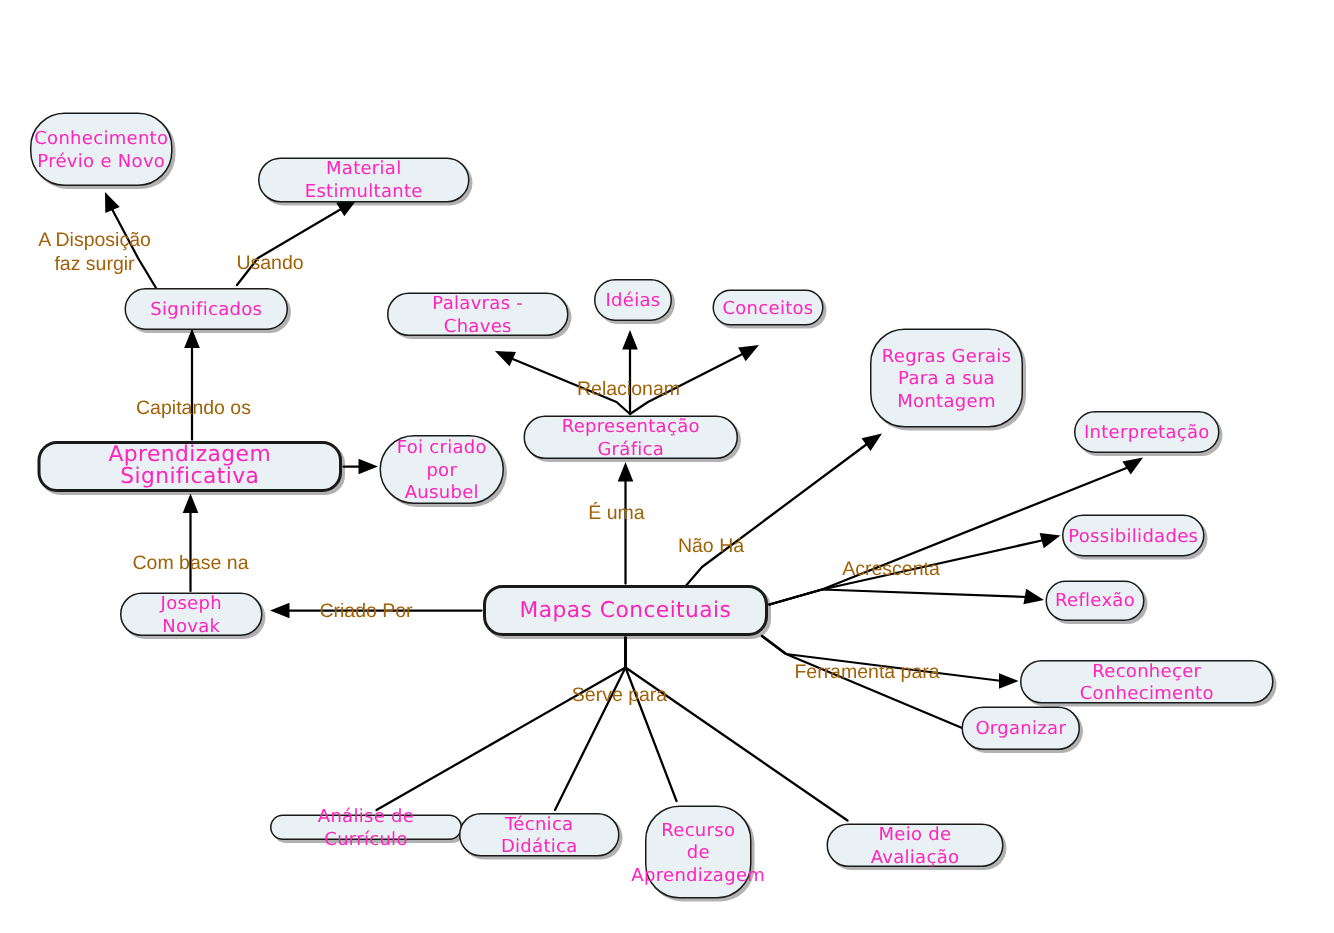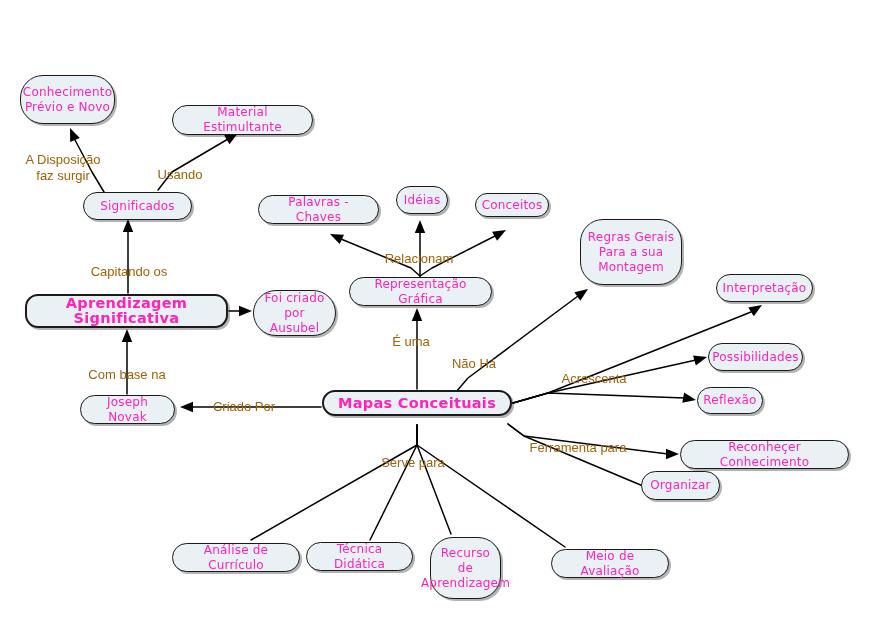--- a/index.html
+++ b/index.html
@@ -40,21 +40,21 @@
     letter-spacing: 0.2px;
     box-shadow: 2px 2px 0 rgba(0,0,0,0.30);
     white-space: pre-line;
     padding: 0 6px;
     z-index: 2;
   }
   .node.emphasis {
     border-width: 2.6px;
     border-radius: 13px;
     font-size: 14.5px;
-    font-weight: bold;
+    font-weight: normal;
     letter-spacing: 0.3px;
   }
   .link-label {
     position: absolute;
     color: #a16207;
     font-family: "Liberation Sans", sans-serif;
     font-size: 13px;
     line-height: 16px;
     text-align: center;
     white-space: pre-line;
@@ -155,25 +155,25 @@
       <div class="node" style="left: 580px; top: 219px; width: 102px; height: 66px;">Regras Gerais
 Para a sua
 Montagem</div>
       <div class="node" style="left: 716px; top: 274px; width: 97px; height: 28px;">Interpretação</div>
       <div class="node emphasis" style="left: 25px; top: 294px; width: 203px; height: 34px;">Aprendizagem Significativa</div>
       <div class="node" style="left: 253px; top: 290px; width: 83px; height: 46px;">Foi criado
 por Ausubel</div>
       <div class="node" style="left: 349px; top: 277px; width: 143px; height: 29px;">Representação Gráfica</div>
       <div class="node" style="left: 708px; top: 343px; width: 95px; height: 28px;">Possibilidades</div>
       <div class="node" style="left: 697px; top: 387px; width: 66px; height: 27px;">Reflexão</div>
-      <div class="node emphasis" style="left: 322px; top: 390px; width: 190px; height: 26px;">Mapas Conceituais</div>
+      <div class="node emphasis" style="left: 322px; top: 390px; width: 190px; height: 34px;">Mapas Conceituais</div>
       <div class="node" style="left: 80px; top: 395px; width: 95px; height: 29px;">Joseph Novak</div>
       <div class="node" style="left: 680px; top: 440px; width: 169px; height: 29px;">Reconheçer Conhecimento</div>
       <div class="node" style="left: 641px; top: 471px; width: 79px; height: 29px;">Organizar</div>
-      <div class="node" style="left: 172px; top: 543px; width: 128px; height: 29px;">Análise de Currículo</div>
+      <div class="node" style="left: 180px; top: 543px; width: 128px; height: 17px;">Análise de Currículo</div>
       <div class="node" style="left: 306px; top: 542px; width: 107px; height: 29px;">Técnica Didática</div>
       <div class="node" style="left: 430px; top: 537px; width: 71px; height: 62px;">Recurso
 de
 Aprendizagem</div>
       <div class="node" style="left: 551px; top: 549px; width: 118px; height: 29px;">Meio de Avaliação</div>
     </div>
   <div id="label-layer">
       <div class="link-label" style="left: 63px; top: 168px;">A Disposição
 faz surgir</div>
       <div class="link-label" style="left: 180px; top: 175px;">Usando</div>

